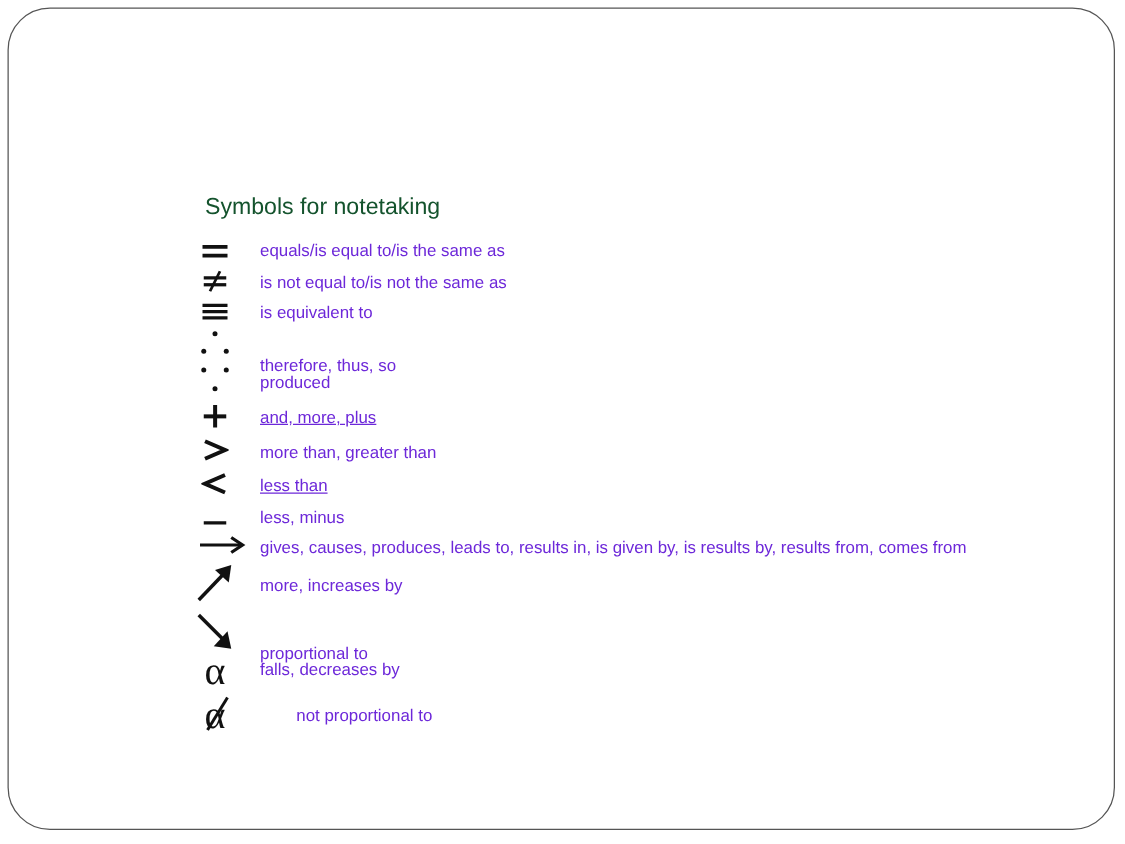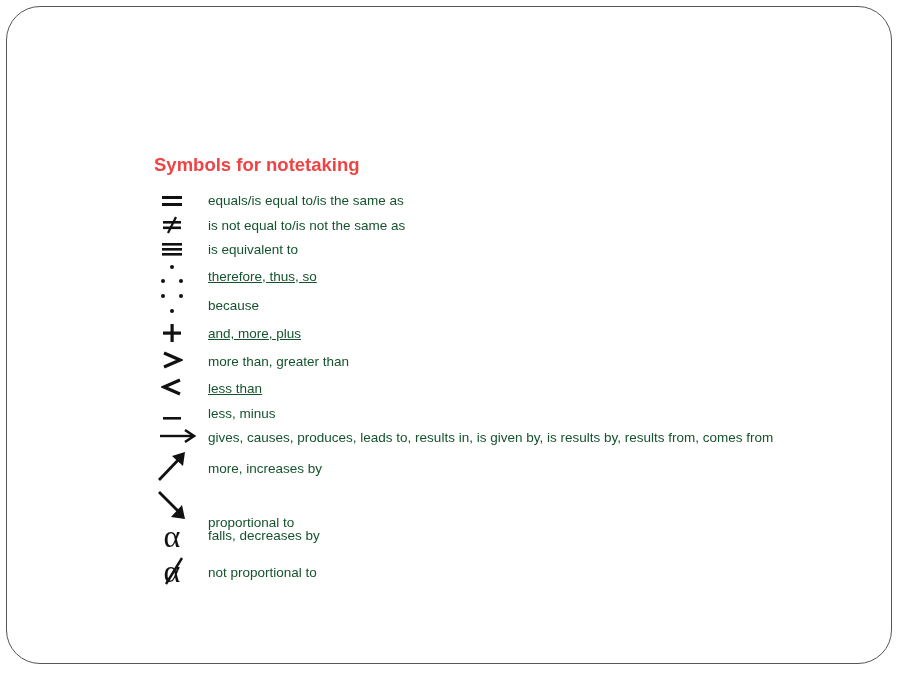--- a/index.html
+++ b/index.html
@@ -2,24 +2,24 @@
 <html><head>
   <meta charset="utf-8">
   <style>
     html, body { margin:0; padding:0; background:#fff; }
     body { width:900px; height:675px; position:relative; overflow:hidden; font-family:"Liberation Sans", sans-serif; }
     .slide {
       position:absolute; left:6px; top:6px; width:886px; height:658px;
       border:1.3px solid #555; border-radius:34px; box-sizing:border-box; background:#fff;
     }
     .title {
-      position:absolute; left:154px; top:154px; font-size:18.5px; font-weight:bold; color:#ef4444;
+      position:absolute; left:164px; top:154px; font-size:18.5px; font-weight:normal; color:#14532d;
     }
     .sym { position:absolute; left:154px; width:36px; display:flex; align-items:center; justify-content:center; color:#111; }
-    .txt { position:absolute; left:208px; font-size:13.5px; color:#14532d; white-space:nowrap; }
+    .txt { position:absolute; left:208px; font-size:13.5px; color:#6d28d9; white-space:nowrap; }
   </style>
 </head>
 <body>
 
 <div class="slide"></div>
 
 <div class="title">Symbols for notetaking</div>
 
 <div class="sym" style="top:193px;height:16px;">
   <svg width="22" height="12">
@@ -47,30 +47,30 @@
 </div>
 <div class="txt" style="top:242px;">is equivalent to</div>
 
 <div class="sym" style="top:264px;height:22px;">
   <svg width="26" height="22">
       <circle cx="13" cy="3" r="2" fill="#111"></circle>
       <circle cx="4" cy="17" r="2" fill="#111"></circle>
       <circle cx="22" cy="17" r="2" fill="#111"></circle>
     </svg>
 </div>
-<div class="txt" style="top:269px;text-decoration:underline;">therefore, thus, so</div>
+<div class="txt" style="top:285px;">therefore, thus, so</div>
 
 <div class="sym" style="top:291px;height:24px;">
   <svg width="26" height="24">
       <circle cx="4" cy="5" r="2" fill="#111"></circle>
       <circle cx="22" cy="5" r="2" fill="#111"></circle>
       <circle cx="13" cy="20" r="2" fill="#111"></circle>
     </svg>
 </div>
-<div class="txt" style="top:298px;">because</div>
+<div class="txt" style="top:298px;">produced</div>
 
 <div class="sym" style="top:323px;height:20px;">
   <svg width="20" height="20">
       <rect x="8.5" y="1" width="3.2" height="18" fill="#111"></rect>
       <rect x="1" y="8.5" width="18" height="3.2" fill="#111"></rect>
     </svg>
 </div>
 <div class="txt" style="top:326px;text-decoration:underline;">and, more, plus</div>
 
 <div class="sym" style="top:350px;height:20px;">
@@ -121,13 +121,13 @@
 <div class="sym" style="top:523px;height:26px;font-family:'Liberation Serif',serif;font-size:32px;line-height:26px;">α</div>
 <div class="txt" style="top:515px;">proportional to</div>
 
 <div class="sym" style="top:557px;height:28px;">
   <span style="font-family:'Liberation Serif',serif;font-size:32px;line-height:26px;position:relative;">α
     <svg width="30" height="30" style="position:absolute;left:-4px;top:-2px;">
         <line x1="22" y1="2" x2="6" y2="28" stroke="#111" stroke-width="2.4"></line>
       </svg>
   </span>
 </div>
-<div class="txt" style="top:565px;">not proportional to</div>
+<div class="txt" style="top:565px;margin-left:29px;">not proportional to</div>
 
 </body></html>

